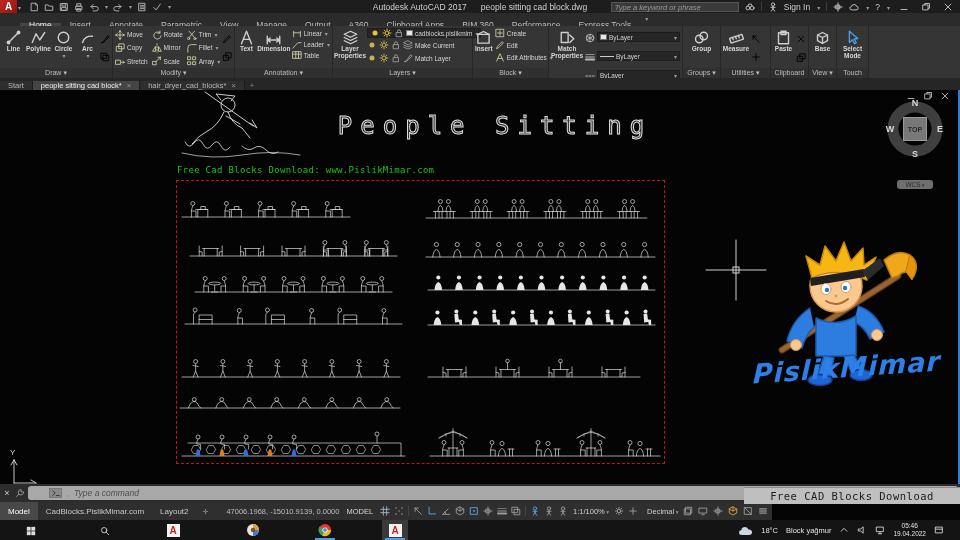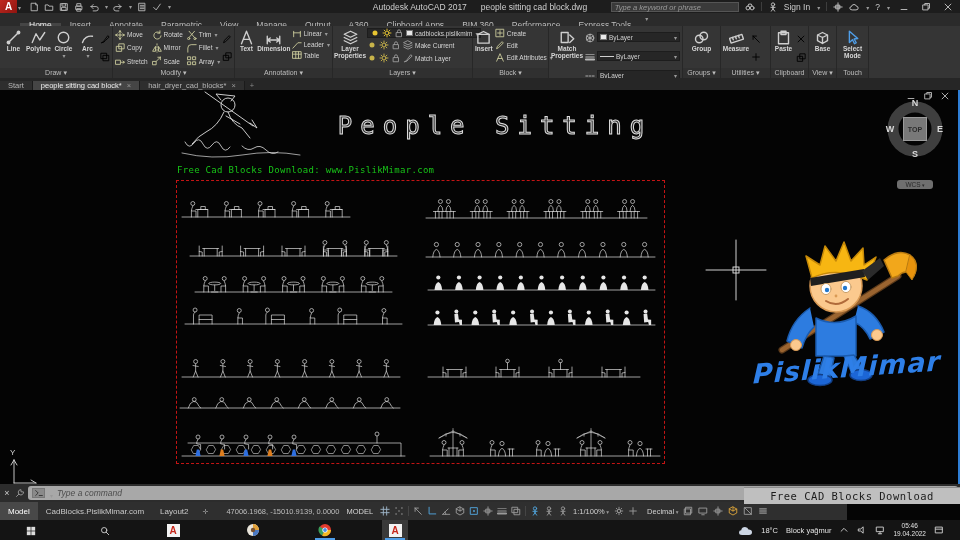--- a/index.html
+++ b/index.html
@@ -73,26 +73,26 @@
   
   #mascot{position:absolute;left:740px;top:238px;width:220px;height:156px;pointer-events:none;}
   #mascot-name{position:absolute;left:752px;top:352px;width:190px;text-align:center;font-size:27px;font-weight:bold;font-style:italic;color:#2e7fe8;transform:rotate(-4deg) skewX(-6deg);letter-spacing:1px;font-family:"DejaVu Sans",sans-serif;}
   #wm-bar{position:absolute;left:744px;top:487px;width:216px;height:17px;background:#bfbfbf;border-top:1px solid #8e8e8e;z-index:30;display:flex;align-items:center;justify-content:center;font-family:"DejaVu Sans Mono",monospace;font-size:10.5px;color:#1c1c1c;letter-spacing:0.5px;}
 
   
   #cmdbar{position:absolute;left:0;top:484px;width:960px;height:18px;background:#2c2c2c;display:flex;align-items:center;padding:0 2px;gap:3px;}
   #cmd-x{color:#c9c9c9;font-size:9px;width:10px;text-align:center;}
   #cmd-x::after{content:"×";}
   #cmd-tools{color:#9a9a9a;display:flex;}
-  #cmd-field{flex:1;height:14px;background:#a8a8a8;border-radius:3px;display:flex;align-items:center;padding:0 4px;gap:4px;}
+  #cmd-field{flex:1;height:14px;background:#a8a8a8;border-radius:3px;display:flex;align-items:center;padding:0 21px;gap:4px;}
   #cmd-chip{width:13px;height:10px;background:#8a8a8a;border:1px solid #777;color:#333;display:flex;align-items:center;justify-content:center;}
   #cmd-text{font-style:italic;font-size:8.5px;color:#4d4d4d;}
 
   
-  #statusbar{position:absolute;left:0;top:502px;width:847px;height:18px;background:#2f2f2f;display:flex;align-items:center;font-size:8px;color:#c9c9c9;}
+  #statusbar{position:absolute;left:0;top:502px;width:772px;height:18px;background:#2f2f2f;display:flex;align-items:center;font-size:8px;color:#c9c9c9;}
   .ltab{padding:0 8px;height:18px;display:flex;align-items:center;}
   .ltab.active{background:#484848;color:#fff;}
   #lt-plus{color:#9a9a9a;margin:0 6px;}
   #lt-plus::after{content:"✛";font-size:7px;}
   #coords{margin-left:12px;color:#bdbdbd;font-size:7.5px;white-space:nowrap;}
   #modelbtn{margin:0 7px;color:#d6d6d6;font-size:7.5px;}
   #st-icons{display:flex;align-items:center;gap:4px;}
   #st-icons .sti{display:inline-flex;}
   #st-icons .sep{width:1px;height:10px;background:#454545;}
   .st-label{color:#cfcfcf;font-size:7.5px;white-space:nowrap;}

